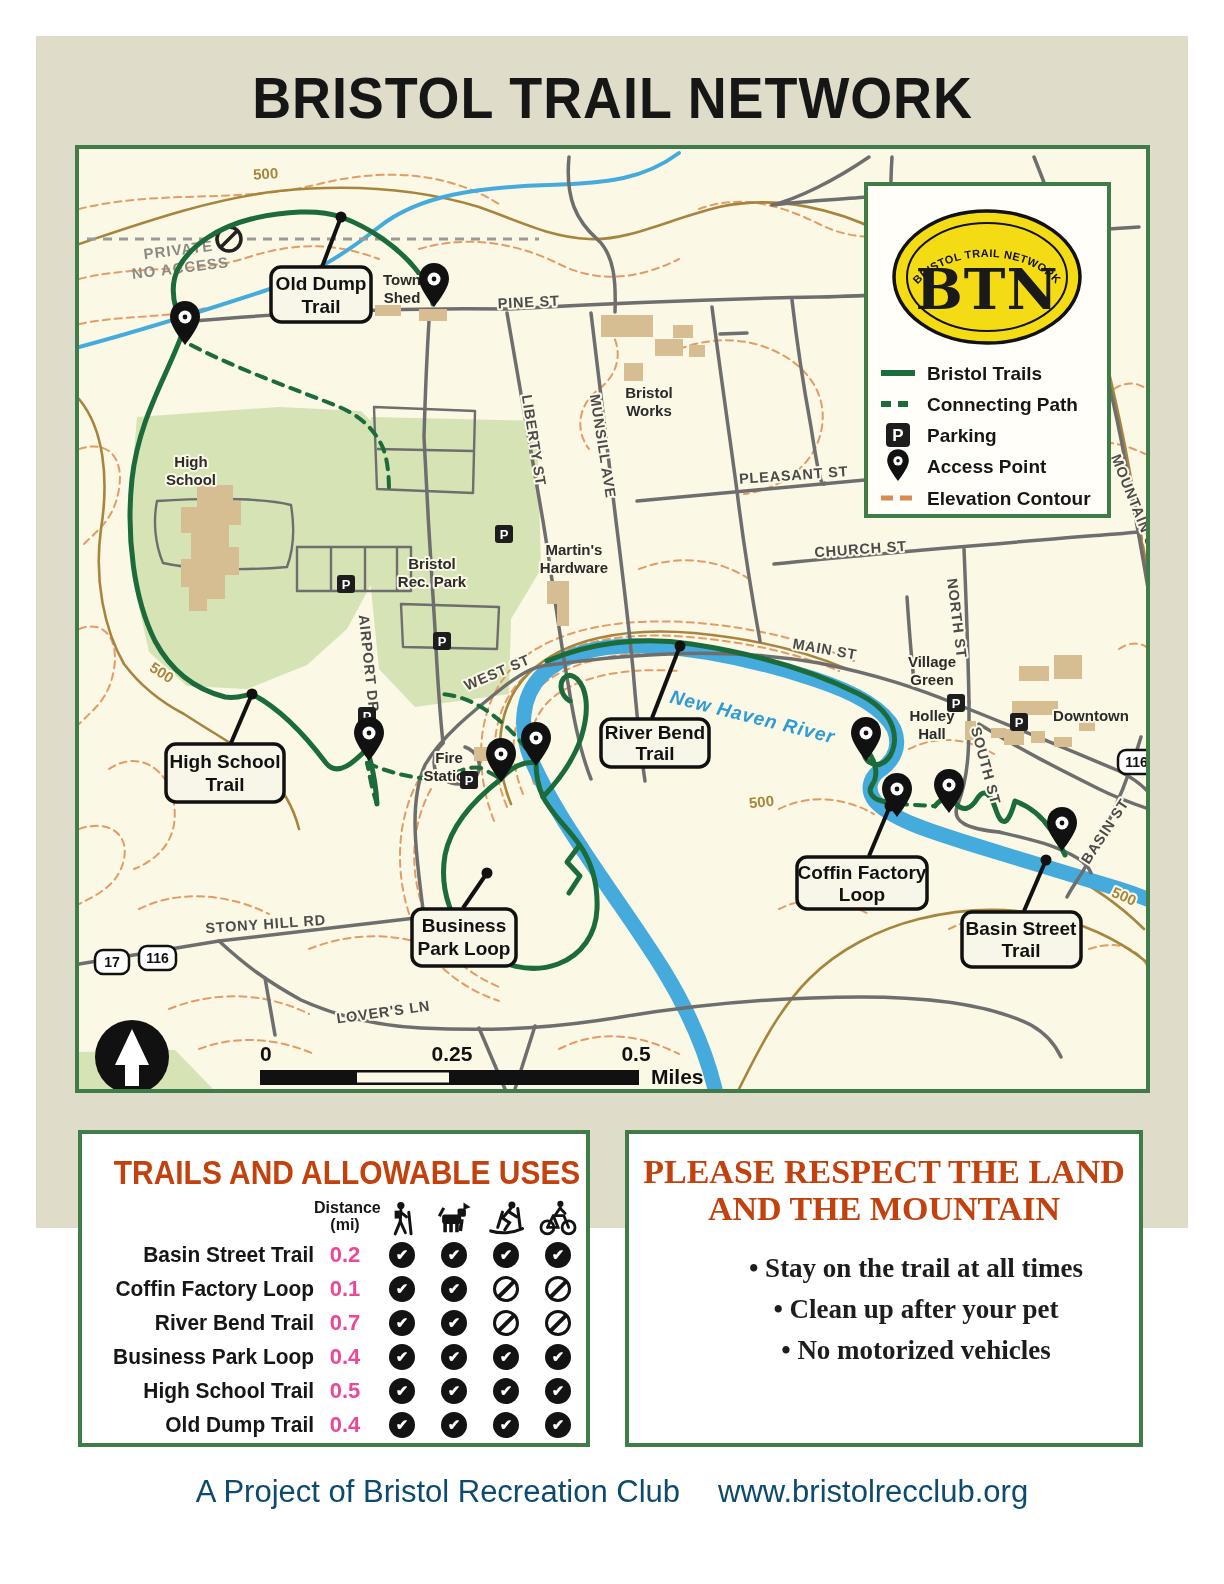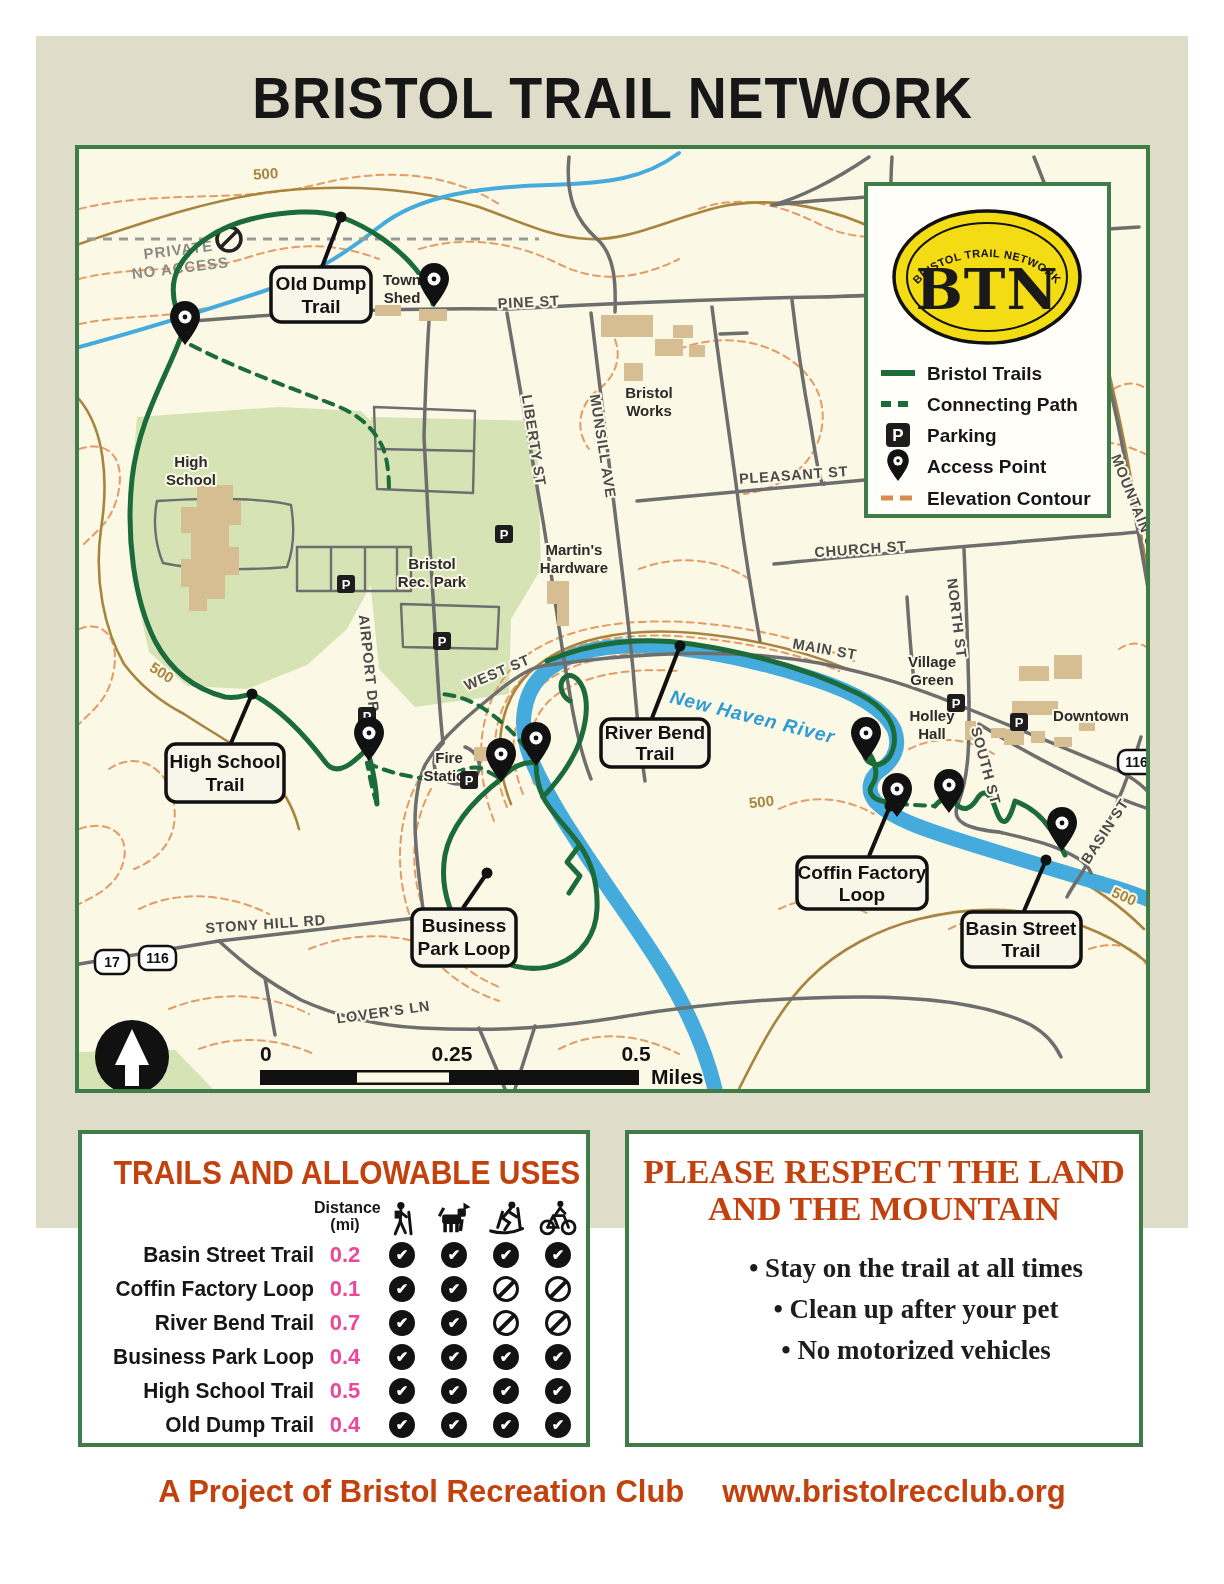--- a/index.html
+++ b/index.html
@@ -25,21 +25,21 @@
   .mark{width:26px;height:26px;border-radius:50%;display:flex;align-items:center;justify-content:center;position:relative;box-sizing:border-box;}
   .mark[data-mark="yes"]{background:#131313;color:#fff;font-size:15px;font-weight:bold;}
   .mark[data-mark="yes"]::before{content:"\2714";}
   .mark[data-mark="no"]{border:3.5px solid #131313;background:transparent;}
   .mark[data-mark="no"]::before{content:"";position:absolute;left:50%;top:-6%;width:3.5px;height:112%;background:#131313;transform:translateX(-50%) rotate(45deg);}
 
   .respect-list{margin:26px 0 0 64px;padding:0;list-style:none;}
   .respect-list li{font-size:27px;font-weight:bold;color:#1d1d1d;margin-bottom:10px;text-align:center;}
   .respect-list li::before{content:"\2022\00a0";}
 
-  .footer{position:absolute;left:0;top:1438px;width:100%;display:flex;justify-content:center;gap:38px;font-size:31px;font-weight:bold;color:#c2410c;}
+  .footer{position:absolute;left:0;top:1438px;width:100%;display:flex;justify-content:center;gap:38px;font-size:31px;font-weight:normal;color:#0c4a6e;}
 
   
   text{font-family:"Liberation Sans",sans-serif;}
   .street{font-size:14.5px;font-weight:bold;fill:#4B4B4B;letter-spacing:.8px;}
   .place{font-size:15px;font-weight:bold;fill:#2B2B2B;}
   .halo{stroke:#FBF8E5;stroke-width:4px;paint-order:stroke;stroke-linejoin:round;}
   .contour-lbl{font-size:15px;font-weight:bold;fill:#A8853E;}
   .callout-txt{font-size:19px;font-weight:bold;fill:#111;text-anchor:middle;}
   .legend-lbl{font-size:19px;font-weight:bold;fill:#161616;}
   .scale-lbl{font-size:21px;font-weight:bold;fill:#111;}

